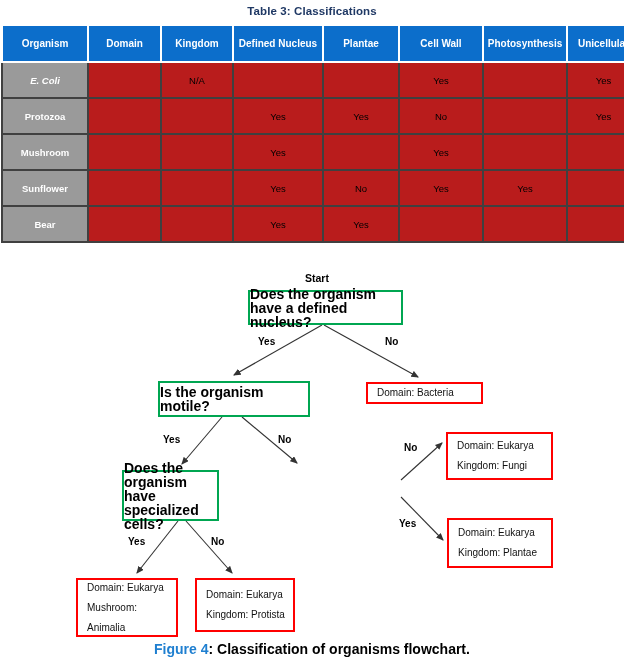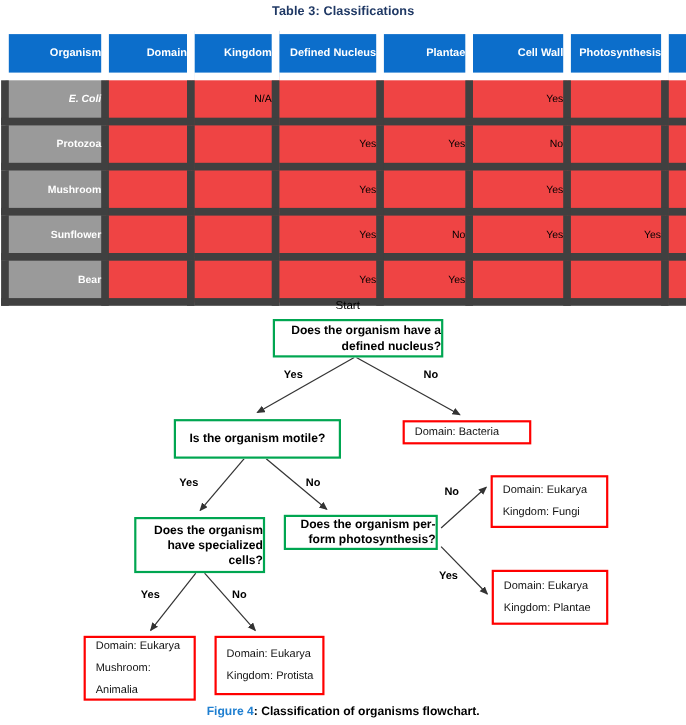--- a/index.html
+++ b/index.html
@@ -22,37 +22,37 @@
     letter-spacing:.1px;
   }
   #classification-table{
     border-collapse:collapse;
     width:622px;
     margin:7px 0 0 1px;
     table-layout:fixed;
   }
   #classification-table th,
   #classification-table td{
-    border:7px solid #404040;
+    border:2px solid #404040;
     font-size:9.5px;
-    text-align:right;
+    text-align:center;
     vertical-align:middle;
     padding:0;
   }
   #classification-table thead th{
     background:#0c6ecb;
     color:#ffffff;
     font-weight:bold;
     height:35px;
     border-color:#ffffff;
     font-size:10px;
   }
   #classification-table tbody td{
     height:34px;
-    background:#ef4444;
+    background:#b91c1c;
     color:#000;
     font-weight:normal;
   }
   #classification-table tbody td.rowhead{
     background:#9a9a9a;
     color:#ffffff;
     font-weight:bold;
     font-size:9.5px;
   }
   #classification-table tbody td.rowhead.italic{
@@ -70,22 +70,22 @@
   }
   #flow-svg{position:absolute;left:0;top:0;width:624px;height:411px;}
 
   .node{
     position:absolute;
     box-sizing:border-box;
     display:flex;
     flex-direction:column;
     align-items:center;
     justify-content:center;
-    text-align:right;
-    font-size:11px;
+    text-align:left;
+    font-size:14px;
     line-height:14px;
     background:#ffffff;
   }
   .decision{
     border:2px solid #00a651;
     font-weight:bold;
     color:#000;
   }
   .terminal{
     border:2px solid #ff0000;
@@ -101,30 +101,30 @@
   .edge-label{
     position:absolute;
     font-size:10px;
     font-weight:bold;
     color:#000;
     white-space:nowrap;
   }
   .plain-label{
     position:absolute;
     font-size:10.5px;
-    font-weight:normal;
+    font-weight:bold;
     color:#000;
     white-space:nowrap;
   }
   #figure-caption{
     position:absolute;
     left:0;top:641px;
     width:624px;
     text-align:center;
-    font-size:11px;
+    font-size:14px;
     font-weight:bold;
     color:#000;
   }
   #figure-caption .fignum{color:#1f7fd0;}
 </style>
 </head>
 <body>
 
 <div id="table-title">Table 3: Classifications</div>
 
@@ -228,23 +228,22 @@
   <div class="edge-label" style="left:258px;top:88px;">Yes</div>
   <div class="edge-label" style="left:385px;top:88px;">No</div>
 
   <div class="node terminal" style="left:366px;top:134px;width:117px;height:22px;line-height:20px;">Domain: Bacteria</div>
 
   <div class="node decision" style="left:158px;top:133px;width:152px;height:36px;">Is the organism motile?</div>
 
   <div class="edge-label" style="left:163px;top:186px;">Yes</div>
   <div class="edge-label" style="left:278px;top:186px;">No</div>
 
-  <div class="node decision" style="left:122px;top:222px;width:119px;height:51px;">Does the organism have specialized cells?</div>
-
-  <div class="node decision" style="left:258px;top:220px;width:140px;height:32px;">Does the organism per-form photosynthesis?</div>
+  <div class="node decision" style="left:122px;top:222px;width:97px;height:51px;">Does the organism have specialized cells?</div>
+
 
   <div class="edge-label" style="left:404px;top:194px;">No</div>
   <div class="edge-label" style="left:399px;top:270px;">Yes</div>
 
   <div class="node terminal" style="left:446px;top:184px;width:107px;height:48px;">
     <div>Domain: Eukarya</div>
     <div>Kingdom: Fungi</div>
   </div>
 
   <div class="node terminal" style="left:447px;top:270px;width:106px;height:50px;">

